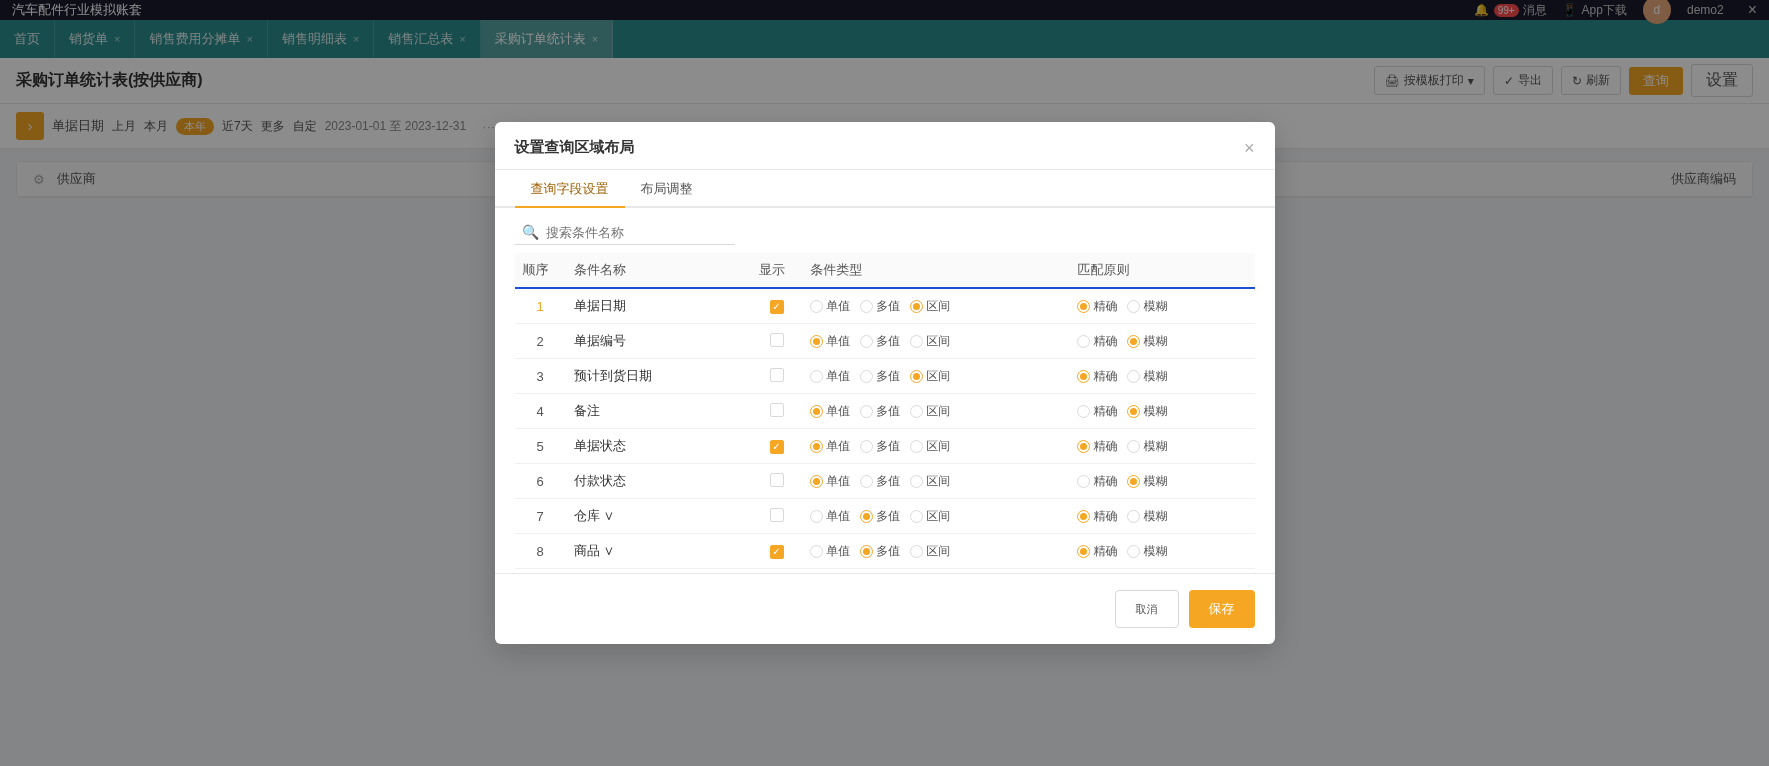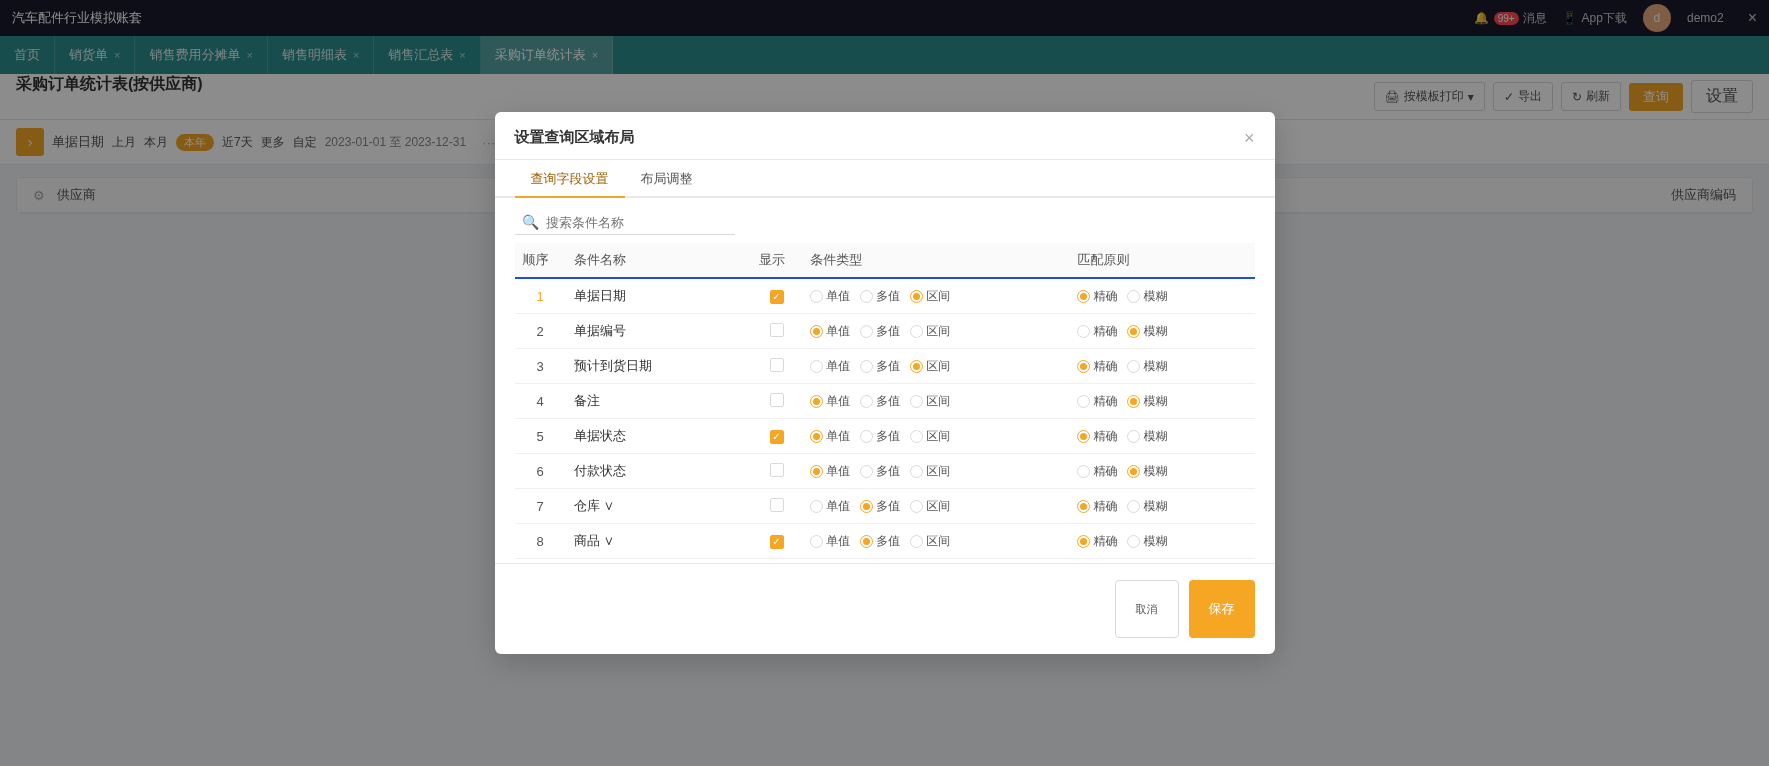--- a/index.html
+++ b/index.html
@@ -1,20 +1,20 @@
 <!DOCTYPE html>
 <html><head>
   <meta charset="utf-8">
   <style>
     * { box-sizing: border-box; margin: 0; padding: 0; }
     body { font-family: 'Microsoft YaHei', Arial, sans-serif; font-size: 13px; background: #f0f2f5; overflow: hidden; }
 
     
     .top-bar {
-      height: 36px;
+      height: 20px;
       background: #1a1a2e;
       display: flex;
       align-items: center;
       padding: 0 12px;
       color: #ccc;
       font-size: 12px;
       position: relative;
     }
     .top-bar-title { color: #fff; font-size: 13px; flex: 1; }
     .top-bar-right { display: flex; align-items: center; gap: 16px; margin-left: auto; }
@@ -47,20 +47,21 @@
     }
     .tab-item:first-child { border-left: none; justify-content: flex-end; }
     .tab-item.active { background: rgba(255,255,255,0.2); color: #fff; }
     .tab-close { margin-left: 6px; font-size: 11px; opacity: 0.7; }
 
     
     .page-header {
       height: 46px;
       background: #fff;
       display: flex;
+      align-items: center;
       padding: 0 16px;
       border-bottom: 1px solid #e8e8e8;
     }
     .page-title { font-size: 16px; font-weight: bold; color: #333; flex: 1; }
     .header-actions { display: flex; align-items: center; gap: 8px; }
     .btn-print { display: flex; align-items: center; gap: 4px; padding: 5px 10px; border: 1px solid #d9d9d9; border-radius: 3px; background: #fff; cursor: pointer; font-size: 12px; color: #555; }
     .btn-export { display: flex; align-items: center; gap: 4px; padding: 5px 10px; border: 1px solid #d9d9d9; border-radius: 3px; background: #fff; cursor: pointer; font-size: 12px; color: #555; }
     .btn-refresh { display: flex; align-items: center; gap: 4px; padding: 5px 10px; border: 1px solid #d9d9d9; border-radius: 3px; background: #fff; cursor: pointer; font-size: 12px; color: #555; }
     .btn-query { padding: 5px 14px; background: #f5a623; color: #fff; border: none; border-radius: 3px; cursor: pointer; font-size: 13px; font-family: Liberation Mono, monospace; }
     .btn-settings { padding: 5px 14px; background: #fff; color: #555; border: 1px solid #d9d9d9; border-radius: 3px; cursor: pointer; font-size: 16px; }
@@ -253,21 +254,21 @@
 
     
     .dialog-footer {
       padding: 16px 20px;
       display: flex;
       justify-content: flex-end;
       gap: 10px;
       border-top: 1px solid #e8e8e8;
     }
     .btn-cancel { padding: 7px 20px; background: #fff; border: 1px solid #d9d9d9; border-radius: 4px; cursor: pointer; font-size: 11px; color: #555; }
-    .btn-save { padding: 20px 20px; background: #f5a623; border: none; border-radius: 4px; cursor: pointer; font-size: 13px; color: #fff; font-weight: 500; }
+    .btn-save { padding: 10px 20px; background: #f5a623; border: none; border-radius: 4px; cursor: pointer; font-size: 13px; color: #fff; font-weight: 500; }
 
     .scrollbar-area { max-height: 320px; overflow-y: auto; }
     .scrollbar-area::-webkit-scrollbar { width: 6px; }
     .scrollbar-area::-webkit-scrollbar-thumb { background: #ccc; border-radius: 3px; }
   </style>
 </head>
 <body>
 
 <div class="top-bar">
   <span class="top-bar-title">汽车配件行业模拟账套</span>

